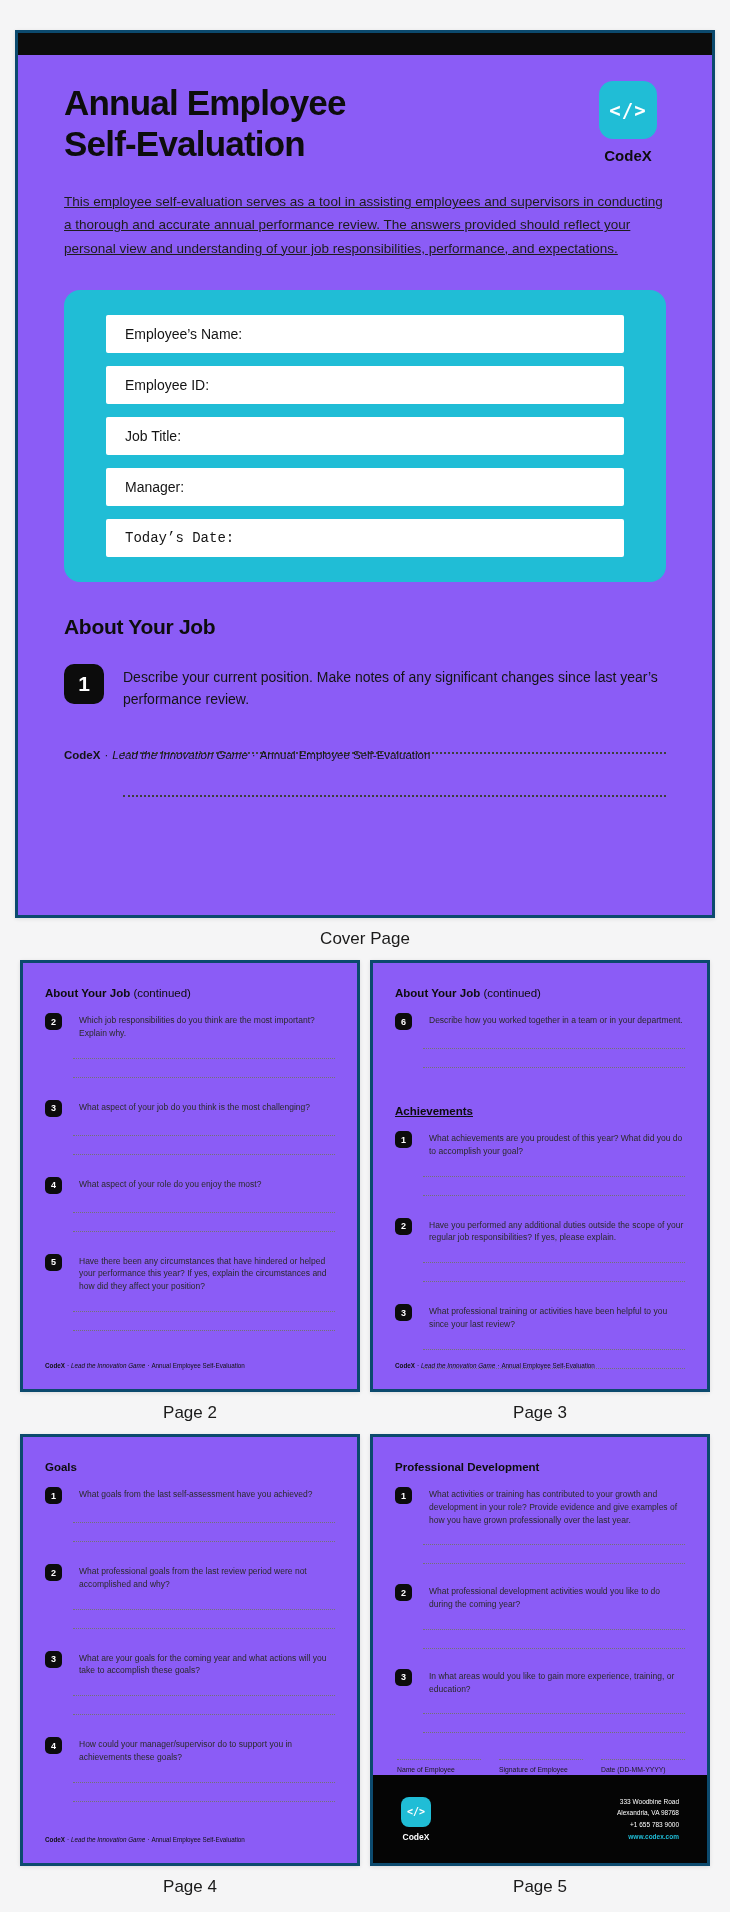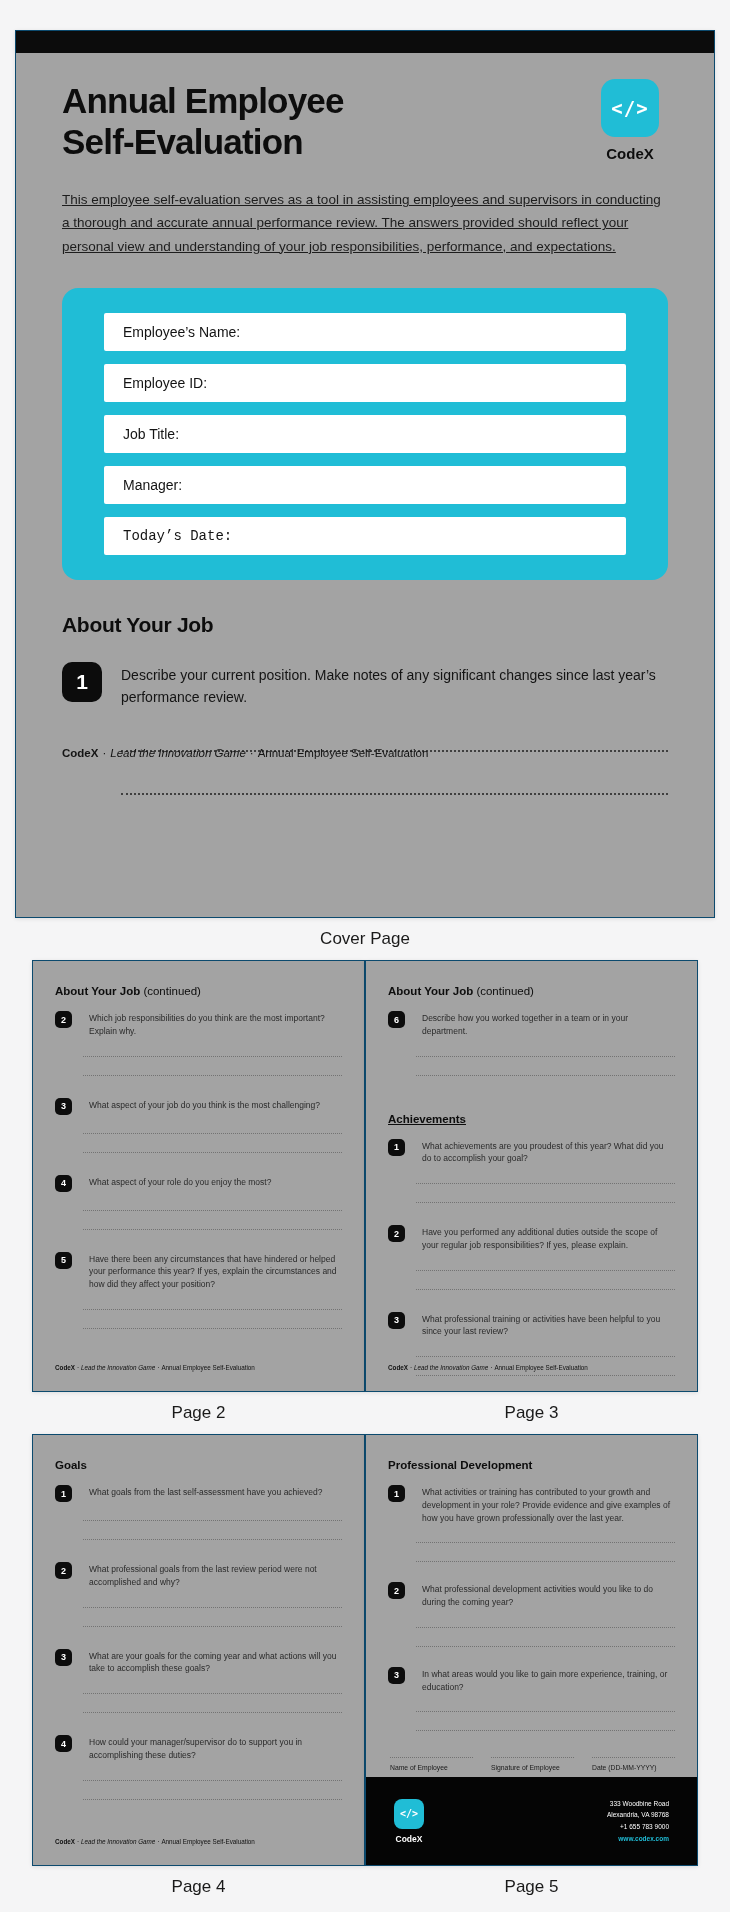--- a/index.html
+++ b/index.html
@@ -4,22 +4,22 @@
 <style>
   * { margin: 0; padding: 0; box-sizing: border-box; }
   html, body { width: 730px; height: 1912px; overflow: hidden; }
   body {
     background: #f5f5f6;
     font-family: "Liberation Sans", "DejaVu Sans", sans-serif;
     color: #111;
   }
   
   .card {
-    background: #a3a3a3;
-    border: 1px solid #0c4a6e;
+    background: #8b5cf6;
+    border: 3px solid #0c4a6e;
     box-shadow: 0 1px 4px rgba(0,0,0,.10);
   }
   
   .cover-card {
     width: 700px;
     height: 888px;
     margin: 30px auto 0;
     position: relative;
   }
   .cover-topbar { height: 22px; background: #0c0c0c; }
@@ -107,21 +107,21 @@
   .caption {
     text-align: center;
     font-size: 17px;
     font-weight: 300;
     color: #1a1a1a;
     line-height: 20px;
     margin: 11px 0;
     font-family: "Liberation Sans", sans-serif;
   }
   
-  .pages-row { display: flex; justify-content: space-between; padding: 0 32px; }
+  .pages-row { display: flex; justify-content: space-between; padding: 0 20px; }
   .mini-card {
     width: 340px;
     height: 432px;
     position: relative;
     padding: 24px 22px 0;
     font-size: 8.5px;
     color: #2a2a2a;
     overflow: hidden;
   }
   .mini-heading { font-size: 11.5px; color: #0d0d0d; }
@@ -360,21 +360,21 @@
       <div class="mini-badge">3</div>
       <div class="mini-q-text">What are your goals for the coming year and what actions will you take to accomplish these goals?</div>
     </div>
     <div class="mini-lines">
       <div class="mini-line"></div>
       <div class="mini-line"></div>
     </div>
 
     <div class="mini-q" style="margin-top:22px">
       <div class="mini-badge">4</div>
-      <div class="mini-q-text">How could your manager/supervisor do to support you in accomplishing these duties?</div>
+      <div class="mini-q-text">How could your manager/supervisor do to support you in achievements these goals?</div>
     </div>
     <div class="mini-lines">
       <div class="mini-line"></div>
       <div class="mini-line"></div>
     </div>
 
     <div class="mini-footer">
       <b>CodeX</b><span class="sep">·</span><i>Lead the Innovation Game</i><span class="sep">·</span><span>Annual Employee Self-Evaluation</span>
     </div>
   </div>

